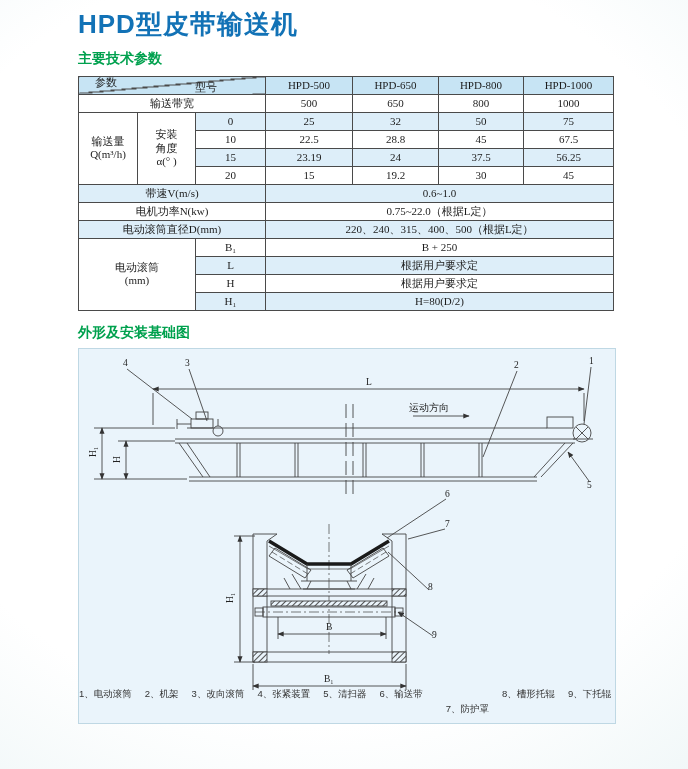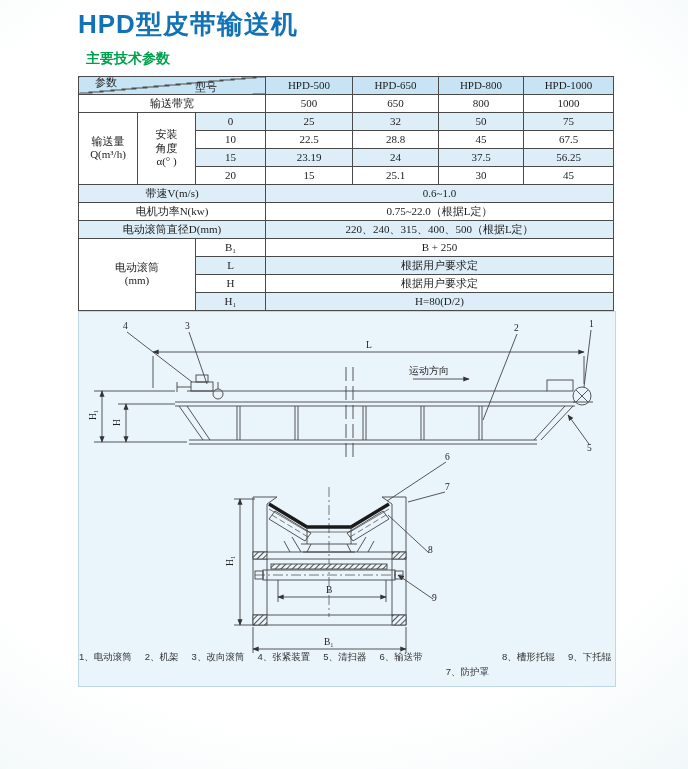--- a/index.html
+++ b/index.html
@@ -4,21 +4,21 @@
 <style>
   html,body{margin:0;padding:0;}
   body{
     width:688px;height:769px;
     font-family:"Liberation Sans",sans-serif;
     background:radial-gradient(130% 105% at 46% 44%, #ffffff 48%, #eef6f7 72%, #d7ebee 100%);
     overflow:hidden;
   }
   .content{padding:10px 0 0 78px;width:540px;}
   h1{margin:0 0 10px 0;font-size:26px;line-height:1.15;font-weight:bold;color:#1272b6;letter-spacing:1px;}
-  h2{margin:0 0 8px 8px;font-size:14px;font-weight:bold;color:#00a14e;}
+  h2{margin:0 0 8px 0;font-size:14px;font-weight:bold;color:#00a14e;}
   h2.second{margin-top:13px;margin-bottom:6px;}
 
   table.specs{
     border-collapse:collapse;width:535px;table-layout:fixed;
     font-family:"Liberation Serif","DejaVu Sans",serif;
     font-size:11px;color:#1c1c1c;background:#fff;
     border:1.5px solid #3a3a3a;
   }
   table.specs td, table.specs th{
     border:1px solid #4a4a4a;text-align:center;vertical-align:middle;
@@ -121,21 +121,21 @@
     <tr class="shade">
       <td>15</td>
       <td>23.19</td>
       <td>24</td>
       <td>37.5</td>
       <td>56.25</td>
     </tr>
     <tr>
       <td>20</td>
       <td>15</td>
-      <td>25.1</td>
+      <td>19.2</td>
       <td>30</td>
       <td>45</td>
     </tr>
     <tr class="shade">
       <td colspan="3">带速V(m/s)</td>
       <td colspan="4">0.6~1.0</td>
     </tr>
     <tr>
       <td colspan="3">电机功率N(kw)</td>
       <td colspan="4">0.75~22.0（根据L定）</td>
@@ -158,20 +158,21 @@
       <td>H</td>
       <td colspan="4">根据用户要求定</td>
     </tr>
     <tr class="row-sm shade">
       <td>H₁</td>
       <td colspan="4">H=80(D/2)</td>
     </tr>
   </tbody>
     </table>
 
+  <h2 class="second">外形及安装基础图</h2>
 
   <div class="diagram-box">
     <svg width="536" height="344" viewBox="0 0 536 344">
       <defs>
         <marker id="ar" viewBox="0 0 10 10" refX="9" refY="5" markerWidth="7" markerHeight="7" orient="auto-start-reverse">
           <path d="M0,1 L10,5 L0,9 z" fill="#333"></path>
         </marker>
         <pattern id="hat" width="4" height="4" patternUnits="userSpaceOnUse" patternTransform="rotate(45)">
           <rect width="4" height="4" fill="#eaf4fb"></rect>
           <line x1="0" y1="0" x2="0" y2="4" stroke="#333" stroke-width="1.7"></line>

